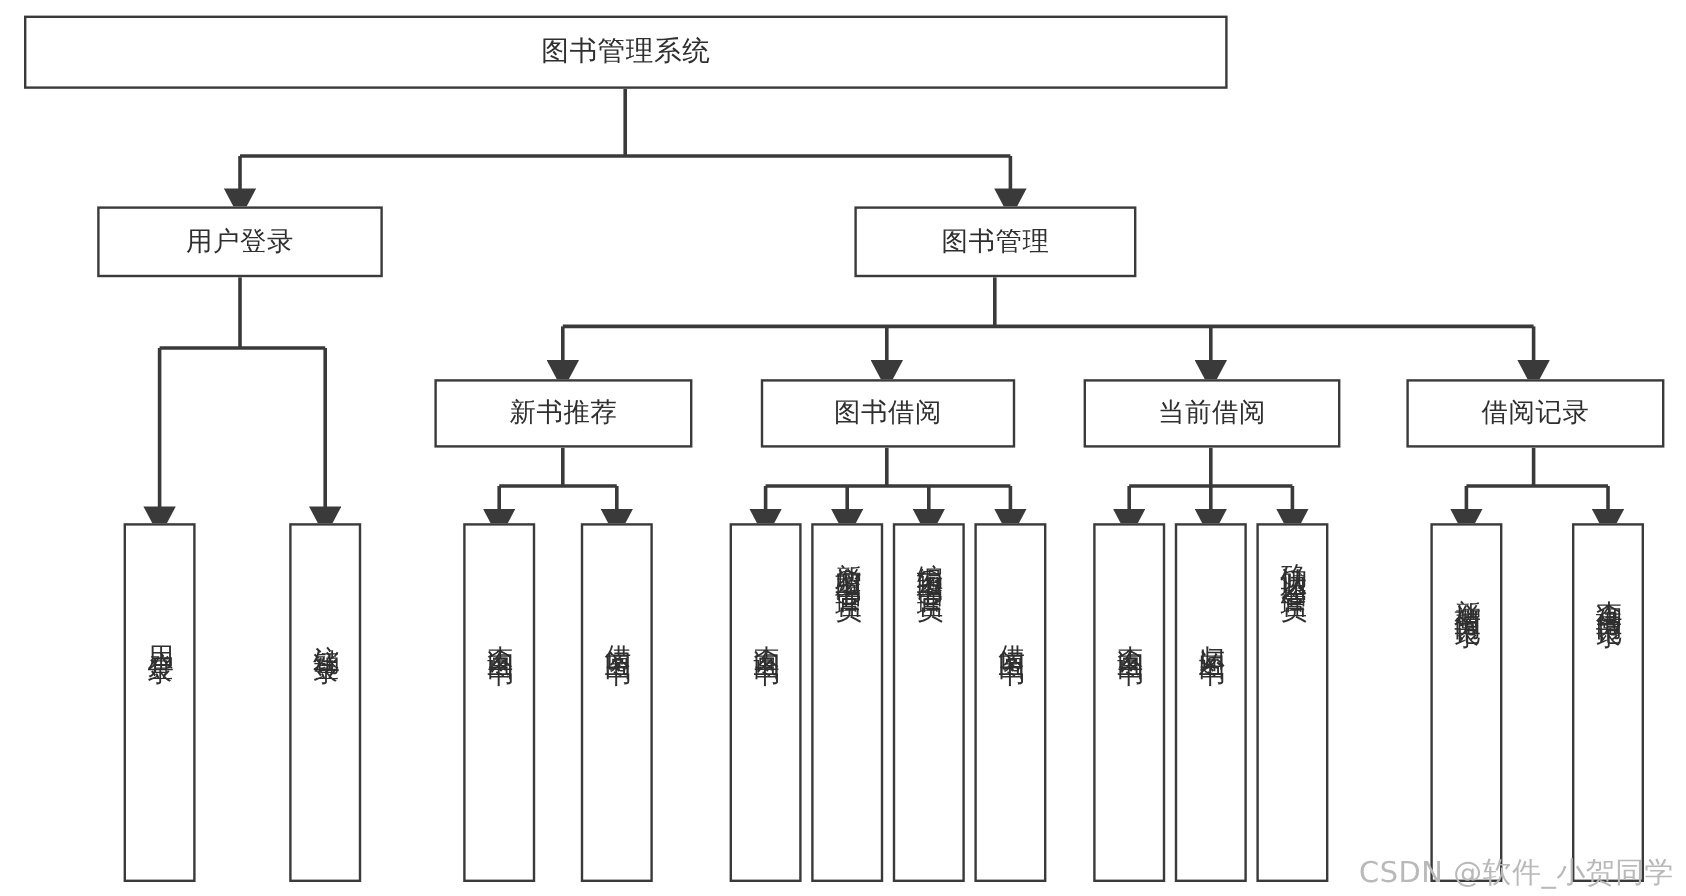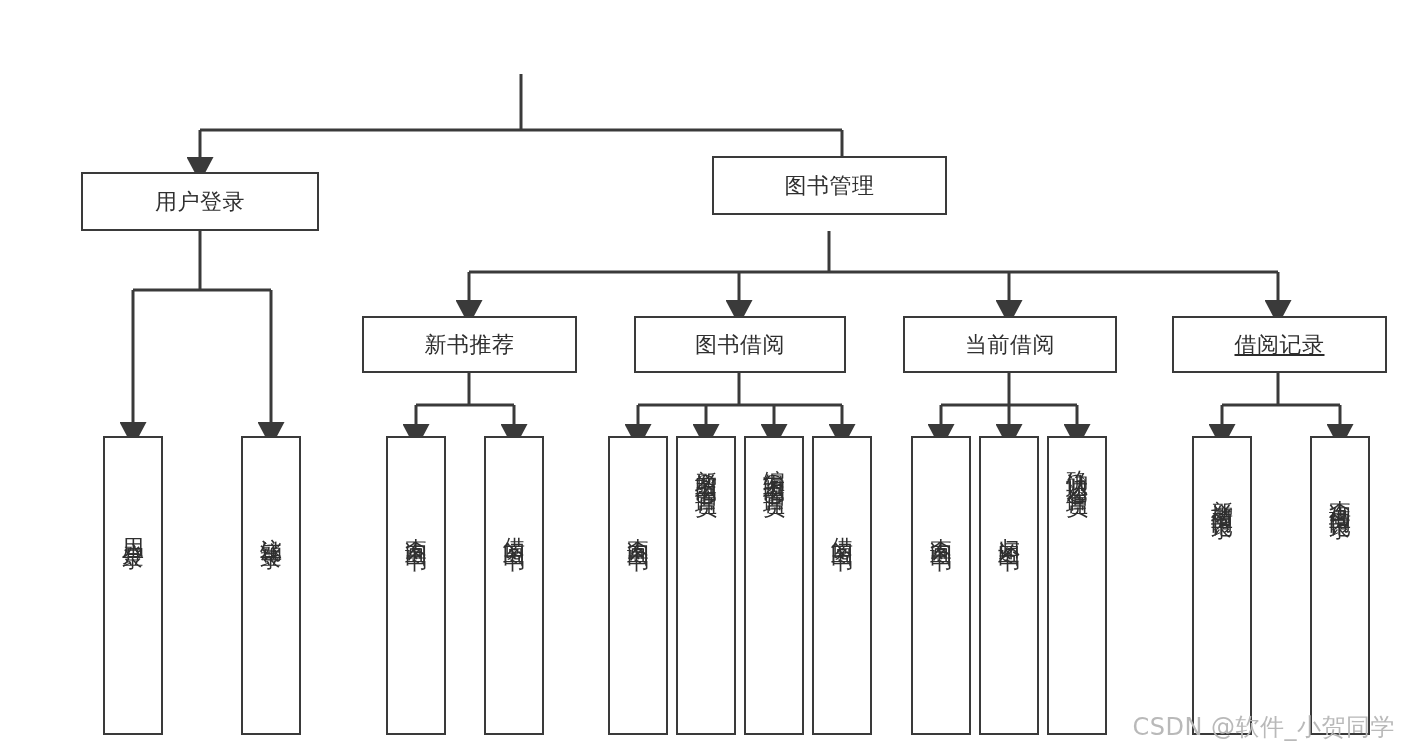--- a/index.html
+++ b/index.html
@@ -133,38 +133,41 @@
       <path d="M1077,405 L1077,427" marker-end="url(#arrowhead)"></path>
 
       <path d="M1278,373 L1278,405"></path>
       <path d="M1222,405 L1340,405"></path>
       <path d="M1222,405 L1222,427" marker-end="url(#arrowhead)"></path>
       <path d="M1340,405 L1340,427" marker-end="url(#arrowhead)"></path>
 
     </g>
   </svg>
 
+  <div class="node horiz root" style="left:20px; top:13px; width:1003px; height:61px;">
+    <span class="node-label">图书管理系统</span>
+  </div>
 
   <div class="node horiz" style="left:81px; top:172px; width:238px; height:59px;">
     <span class="node-label">用户登录</span>
   </div>
-  <div class="node horiz" style="left:712px; top:156px; width:235px; height:59px;align-items:center;">
+  <div class="node horiz" style="left:712px; top:172px; width:235px; height:59px;align-items:center;">
     <span class="node-label">图书管理</span>
   </div>
 
   <div class="node horiz" style="left:362px; top:316px; width:215px; height:57px;">
     <span class="node-label">新书推荐</span>
   </div>
   <div class="node horiz" style="left:634px; top:316px; width:212px; height:57px;">
     <span class="node-label">图书借阅</span>
   </div>
   <div class="node horiz" style="left:903px; top:316px; width:214px; height:57px;justify-content:center;">
     <span class="node-label">当前借阅</span>
   </div>
-  <div class="node horiz" style="left:1172px; top:316px; width:215px; height:57px;text-decoration:underline;">
+  <div class="node horiz" style="left:1172px; top:316px; width:215px; height:57px;">
     <span class="node-label">借阅记录</span>
   </div>
 
   <div class="node vert mid" style="left:103px; top:436px; width:60px; height:299px;">
     <span class="node-label">用户登录</span>
   </div>
   <div class="node vert mid" style="left:241px; top:436px; width:60px; height:299px;">
     <span class="node-label">注销登录</span>
   </div>
 

